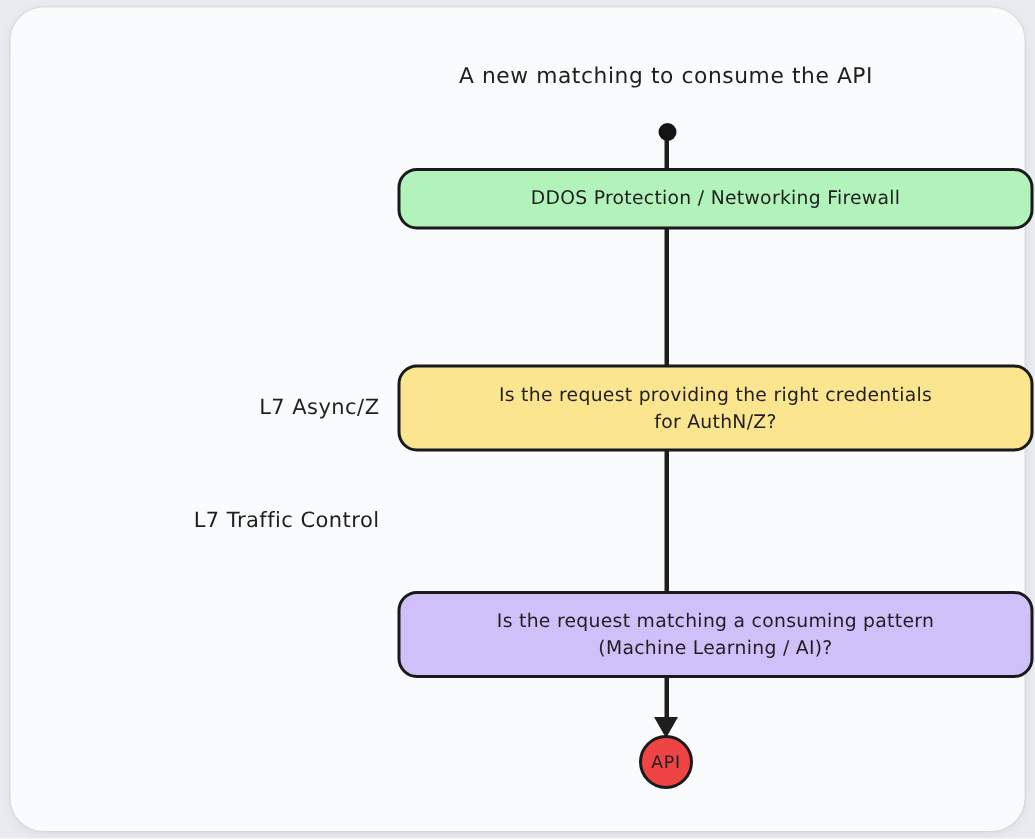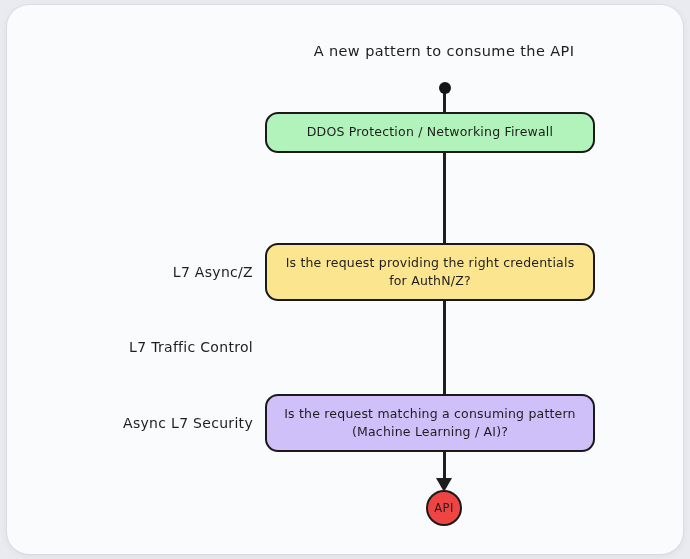--- a/index.html
+++ b/index.html
@@ -71,21 +71,21 @@
     align-items: center;
     justify-content: flex-end;
     text-align: right;
     font-size: 14px;
     letter-spacing: 0.3px;
     color: #1e1e1e;
   }
   .flow-box {
     position: absolute;
     left: 258px;
-    width: 330px;
+    width: 424px;
     box-sizing: border-box;
     border: 2.5px solid #1a1a1a;
     border-radius: 13px;
     display: flex;
     align-items: center;
     justify-content: center;
     text-align: center;
     padding: 3px 16px;
     font-size: 12.5px;
     line-height: 1.45;
@@ -116,35 +116,34 @@
   .r2 { top: 238px; height: 58px; }
   .r3 { top: 313px; height: 58px; }
   .r4 { top: 389px; height: 58px; }
 </style>
 </head>
 <body>
 
 <div class="stage">
   <div class="card">
 
-    <div class="title">A new pattern to consume the API</div>
+    <div class="title">A new matching to consume the API</div>
 
     <div class="spine"></div>
     <div class="spine-dot"></div>
 
     <div class="flow-box r0" style="background: rgb(178, 242, 187);">DDOS Protection / Networking Firewall</div>
 
 
     <div class="row-label r2">L7 Async/Z</div>
     <div class="flow-box r2" style="background: rgb(251, 229, 142);">Is the request providing the right credentials
 for AuthN/Z?</div>
 
     <div class="row-label r3">L7 Traffic Control</div>
 
-    <div class="row-label r4">Async L7 Security</div>
     <div class="flow-box r4" style="background: rgb(207, 192, 250);">Is the request matching a consuming pattern
 (Machine Learning / AI)?</div>
 
     <div class="arrowhead"></div>
     <div class="terminal-circle">API</div>
 
   </div>
 </div>
 
 </body></html>

